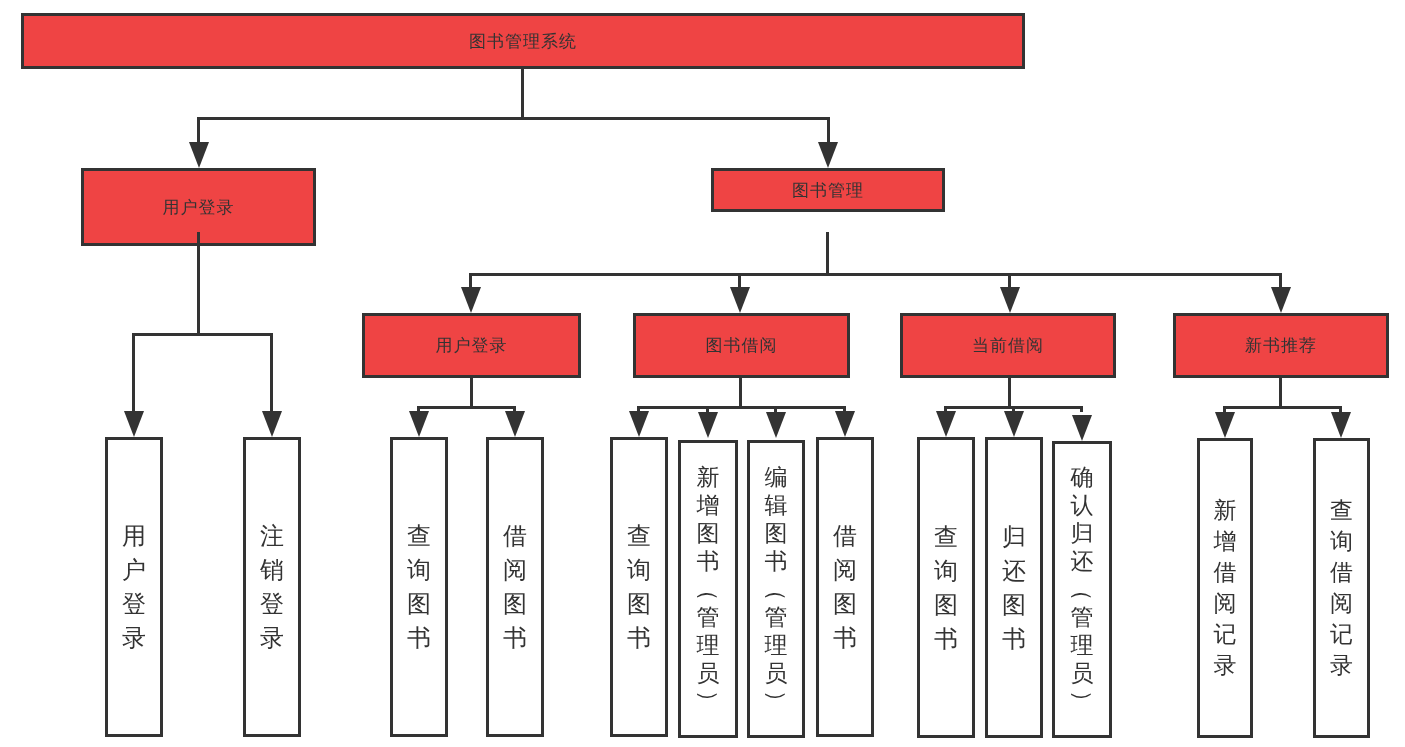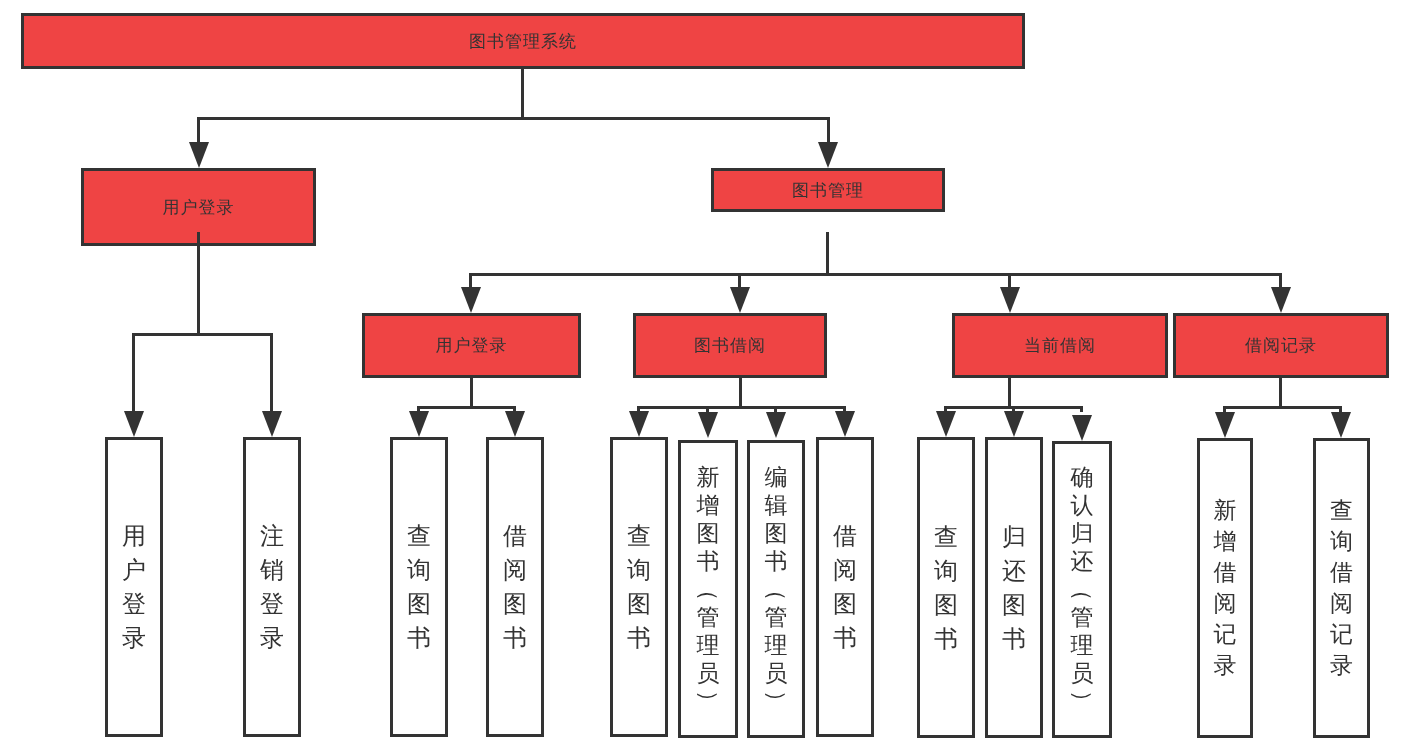--- a/index.html
+++ b/index.html
@@ -88,23 +88,23 @@
   <div class="vl" style="left:469px;top:273px;height:14px;"></div>
   <div class="arr" style="left:461px;top:287px;"></div>
   <div class="vl" style="left:738px;top:273px;height:14px;"></div>
   <div class="arr" style="left:730px;top:287px;"></div>
   <div class="vl" style="left:1008px;top:273px;height:14px;"></div>
   <div class="arr" style="left:1000px;top:287px;"></div>
   <div class="vl" style="left:1279px;top:273px;height:14px;"></div>
   <div class="arr" style="left:1271px;top:287px;"></div>
 
   <div class="hbox" style="left:362px;top:313px;width:219px;height:65px;">用户登录</div>
-  <div class="hbox" style="left:633px;top:313px;width:194px;height:65px;">图书借阅</div>
-  <div class="hbox" style="left:952px;top:313px;width:216px;height:65px;">当前借阅</div>
-  <div class="hbox" style="left:1173px;top:313px;width:216px;height:65px;">借阅记录</div>
+  <div class="hbox" style="left:633px;top:313px;width:217px;height:65px;">图书借阅</div>
+  <div class="hbox" style="left:900px;top:313px;width:216px;height:65px;">当前借阅</div>
+  <div class="hbox" style="left:1173px;top:313px;width:216px;height:65px;">新书推荐</div>
 
   <div class="vl" style="left:470px;top:378px;height:28px;"></div>
   <div class="hl" style="left:419px;top:406px;width:96px;"></div>
   <div class="vl" style="left:417px;top:406px;height:5px;"></div>
   <div class="arr" style="left:409px;top:411px;"></div>
   <div class="vl" style="left:513px;top:406px;height:5px;"></div>
   <div class="arr" style="left:505px;top:411px;"></div>
 
   <div class="vl" style="left:739px;top:378px;height:28px;"></div>
   <div class="hl" style="left:639px;top:406px;width:206px;"></div>

